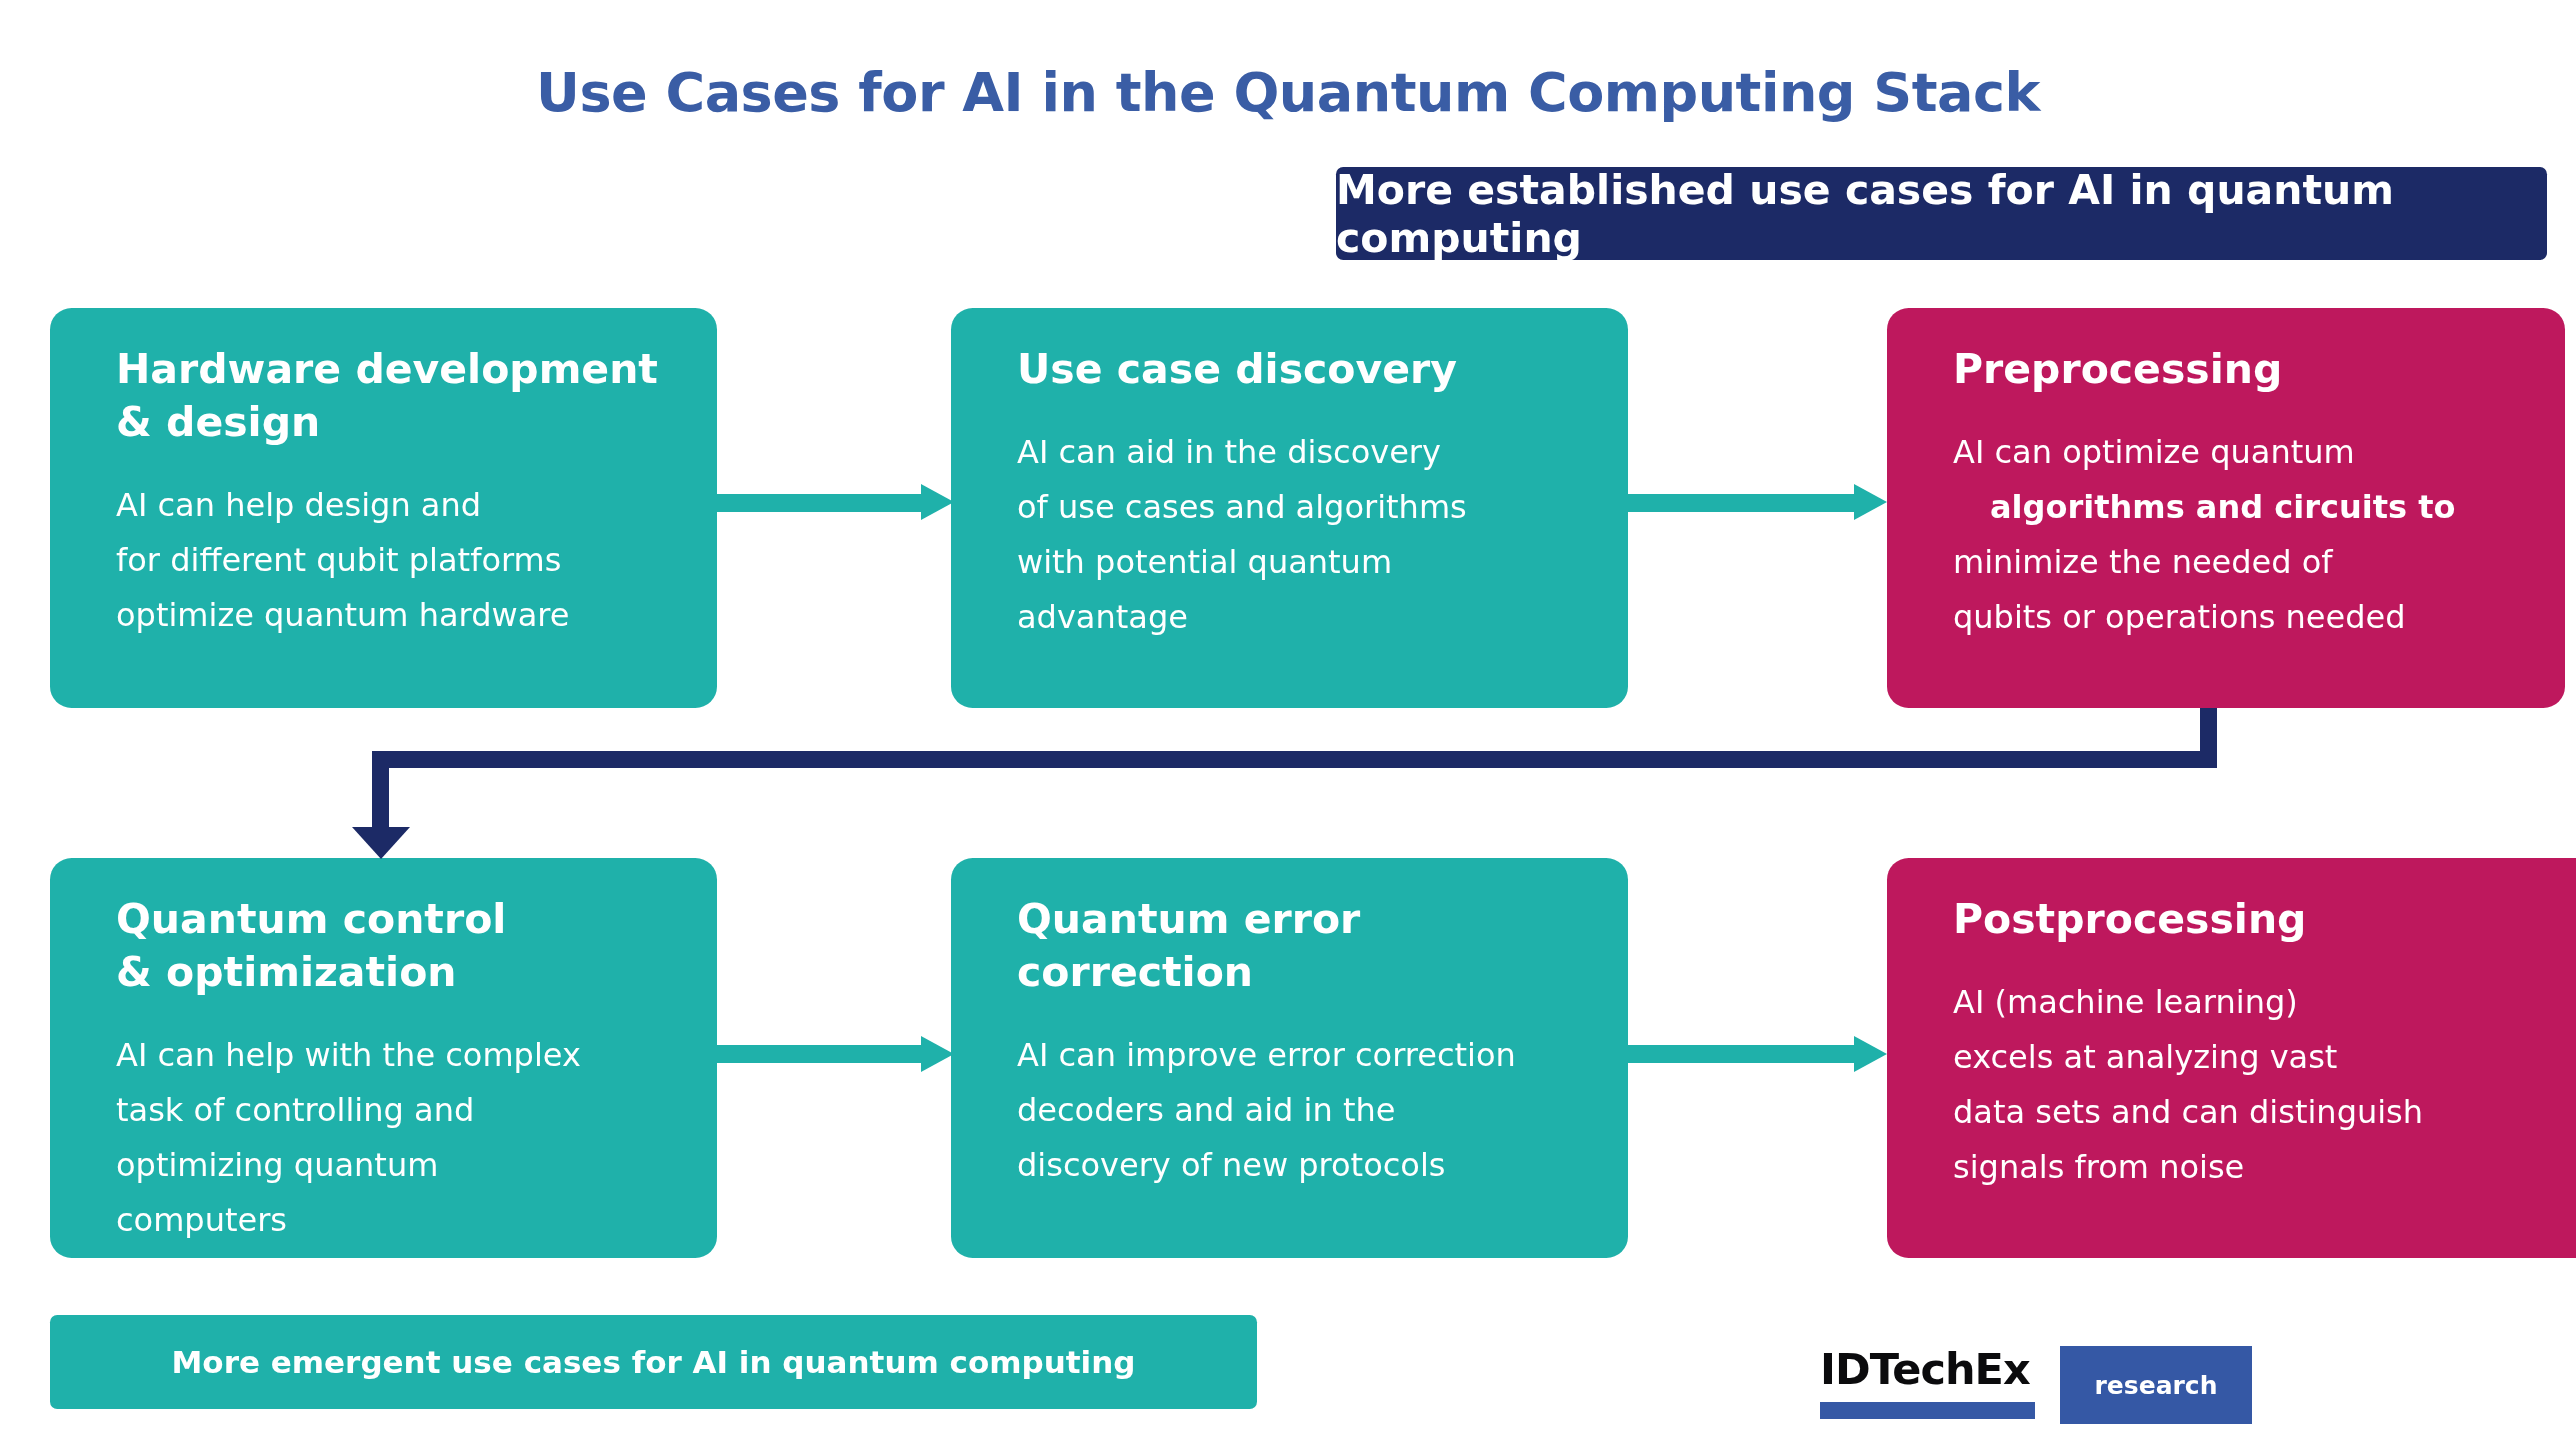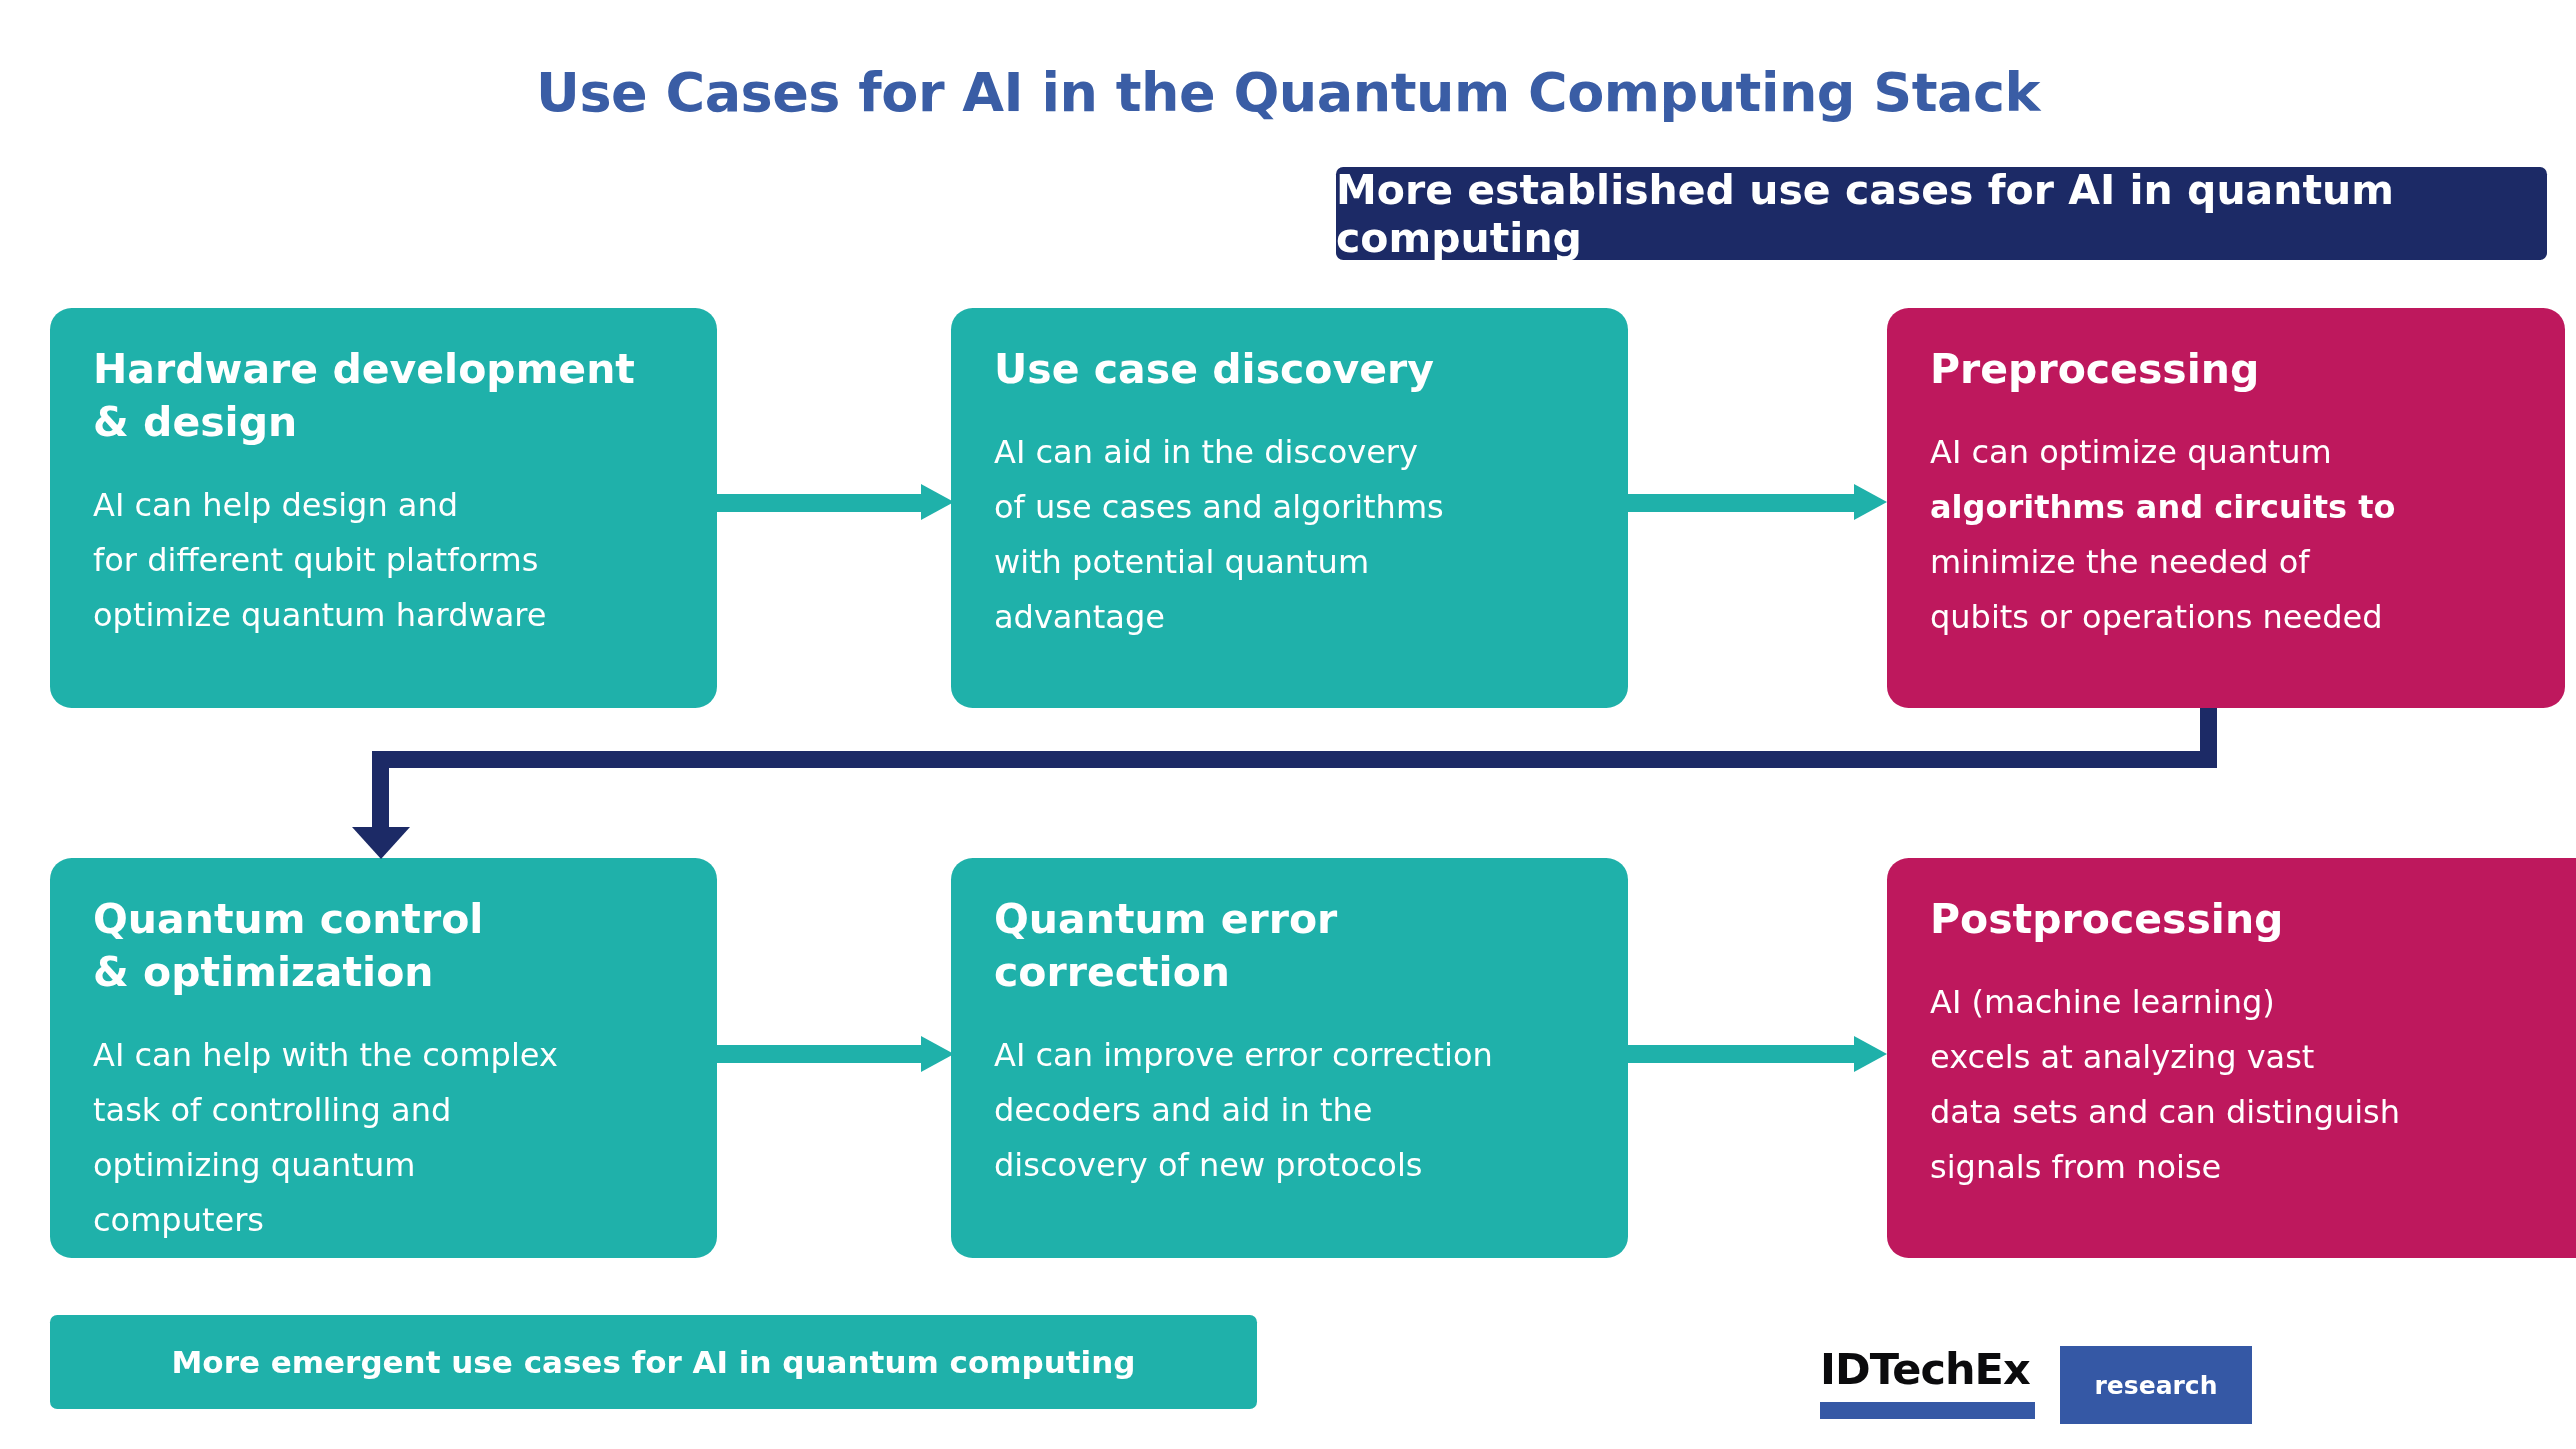--- a/index.html
+++ b/index.html
@@ -12,31 +12,31 @@
     font-size:54px;font-weight:bold;color:#3A5DA5;letter-spacing:-0.5px;
   }
   .banner{
     position:absolute;display:flex;align-items:center;justify-content:center;
     color:#ffffff;font-weight:bold;border-radius:7.2px;
   }
   .banner-established{left:1336px;top:167px;width:1211px;height:93px;background:#1C2A66;font-size:41px;}
   .banner-emergent{left:50px;top:1315px;width:1207px;height:94px;background:#1FB1AA;font-size:31px;}
   .box{
     position:absolute;box-sizing:border-box;border-radius:21.6px;color:#ffffff;
-    padding:35px 41px 31px 43px;height:400px;
+    padding:35px 41px 31px 66px;height:400px;
   }
   .box.teal{background:#1FB1AA;}
   .box.navy{background:#be185d;}
   .box-title{
     margin:0 0 29px 0;font-size:41px;font-weight:bold;line-height:53px;
     white-space:pre-line;color:#ffffff;
   }
   .box-body{font-size:32px;line-height:55px;}
   .body-line{white-space:nowrap;}
-  .body-line.bold{font-weight:bold;}
+  .body-line.bold{font-weight:bold;margin-left:37px;}
   .hbar{position:absolute;height:17.5px;background:#1FB1AA;}
   .head-right{
     position:absolute;width:0;height:0;
     border-top:18.5px solid transparent;border-bottom:18.5px solid transparent;
     border-left:33px solid #1FB1AA;
   }
   .elbow-seg{position:absolute;background:#1C2A66;}
   .head-down{
     position:absolute;width:0;height:0;
     border-left:29px solid transparent;border-right:29px solid transparent;

